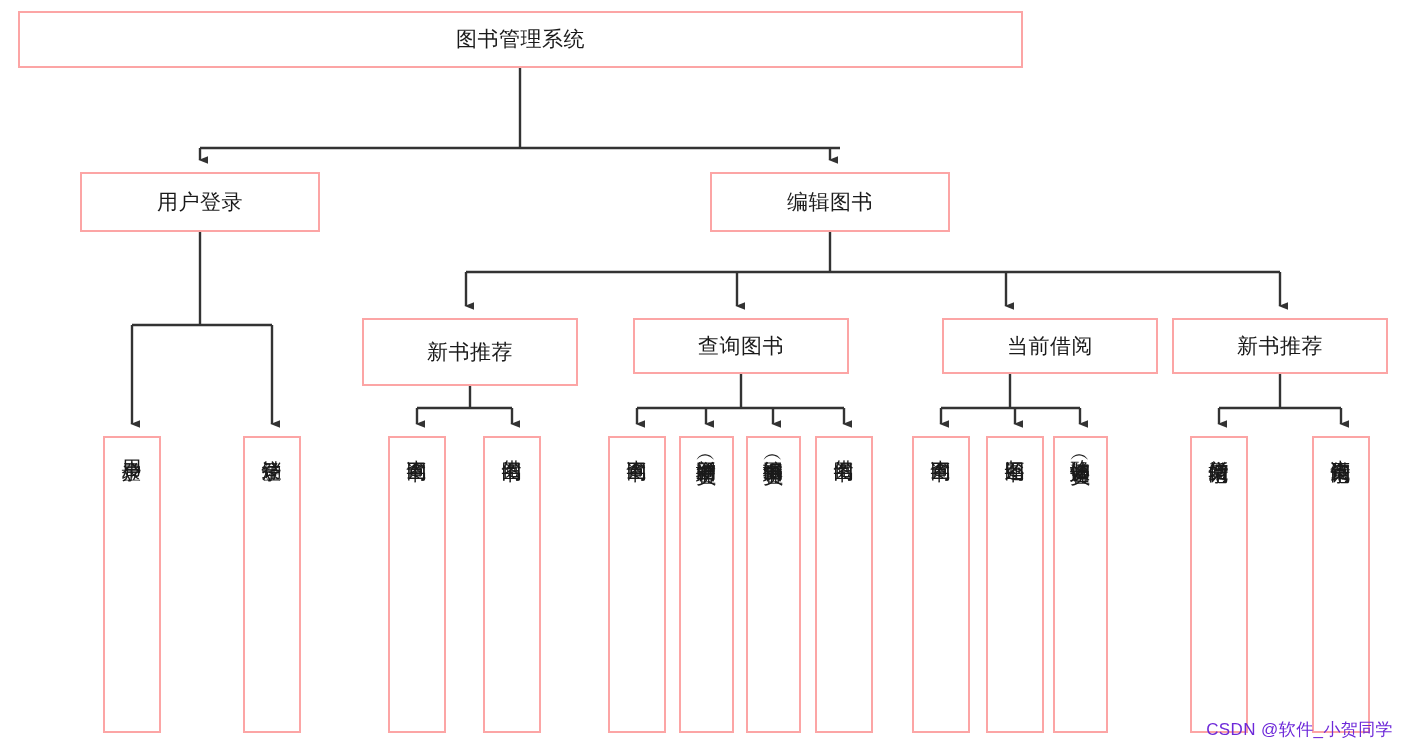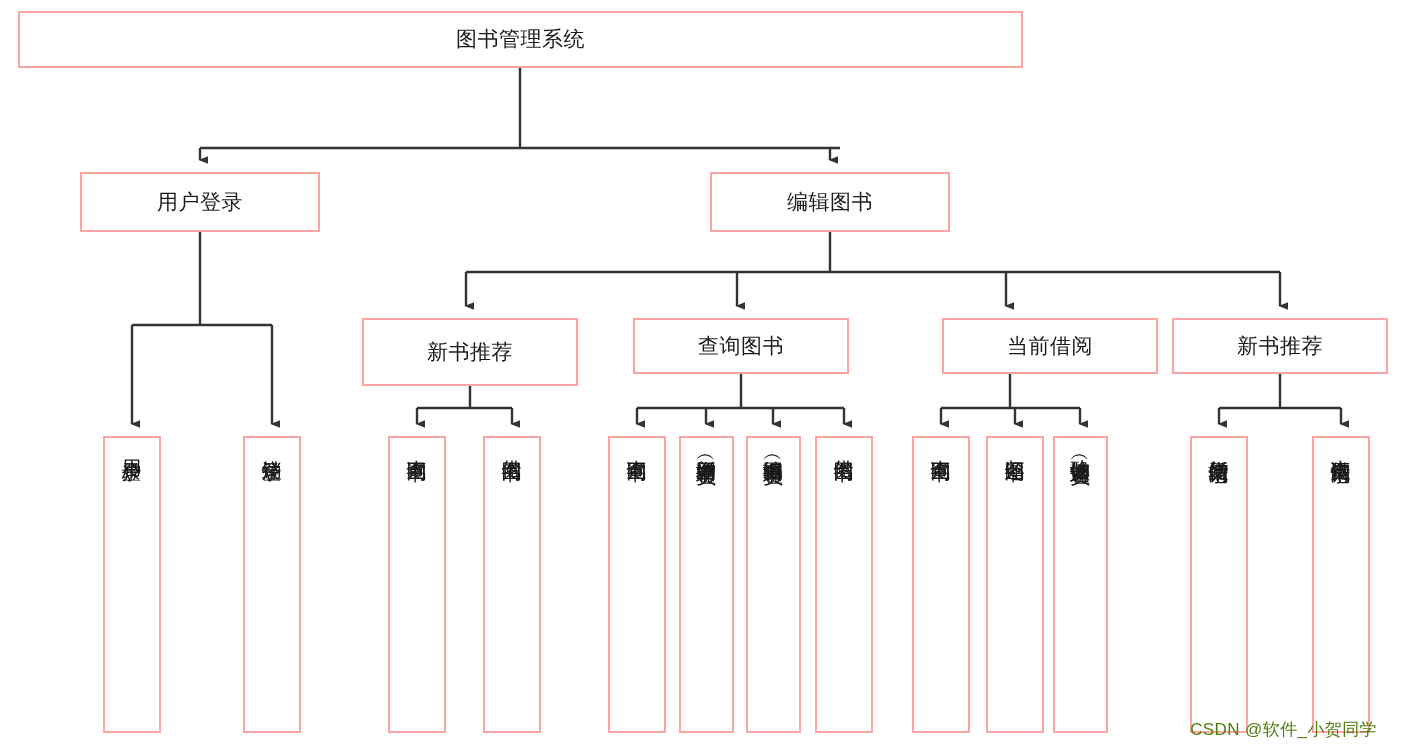--- a/index.html
+++ b/index.html
@@ -49,24 +49,24 @@
   .node.leaf .label {
     writing-mode: vertical-rl;
     text-orientation: upright;
     white-space: normal;
     font-size: 20px;
     line-height: 1.0;
     letter-spacing: 1px;
   }
   #watermark {
     position: absolute;
-    right: 28px;
+    right: 12px;
     bottom: 6px;
     font-size: 17px;
-    color: #4d7c0f;
+    color: #6d28d9;
     z-index: 5;
     white-space: nowrap;
     letter-spacing: 0.4px;
   }
 </style>
 </head>
 <body>
 
 <div id="canvas">
 

